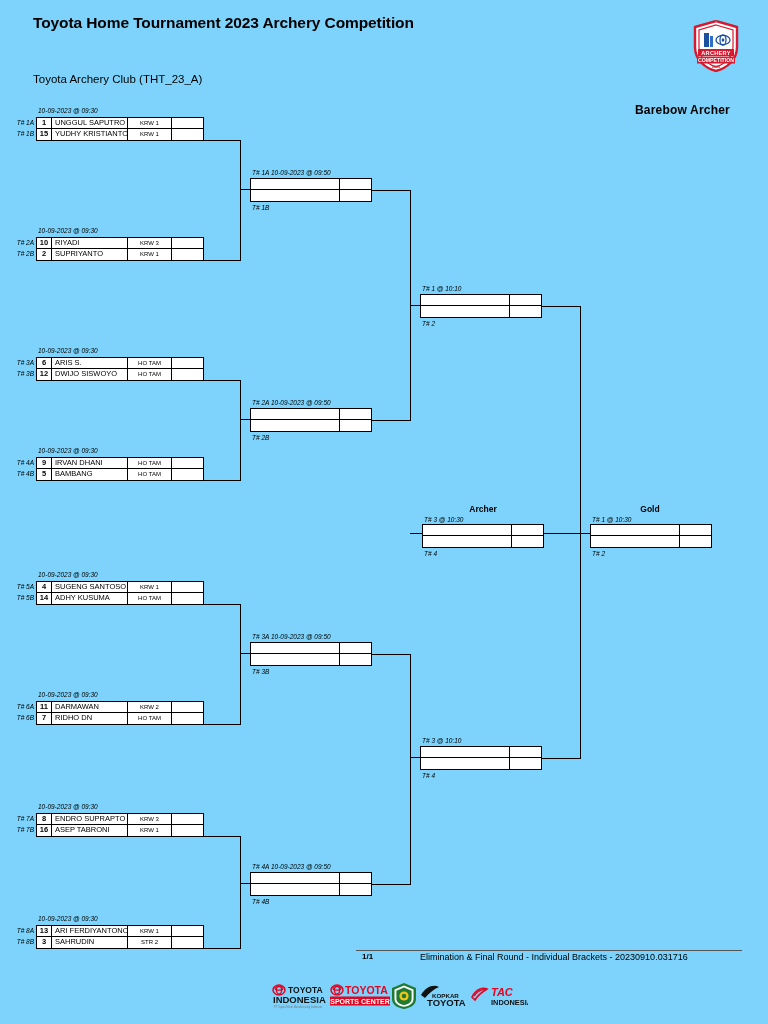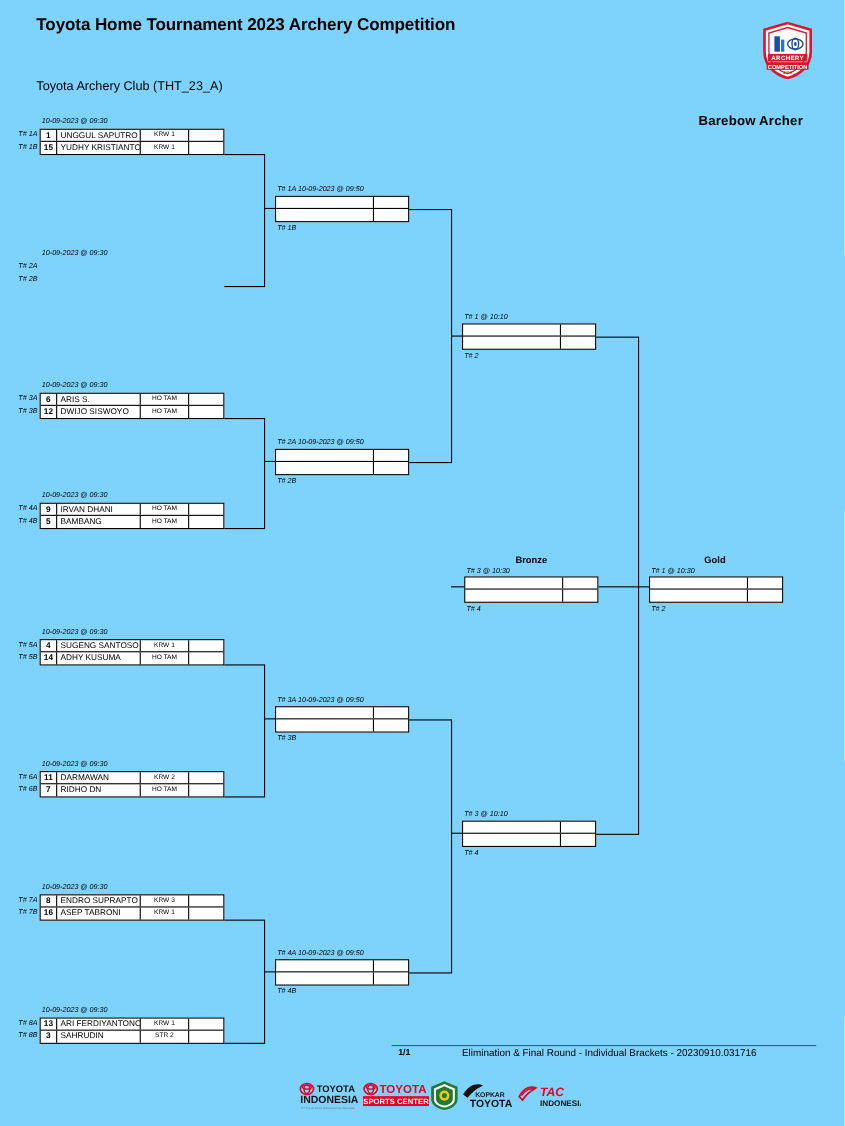--- a/index.html
+++ b/index.html
@@ -247,20 +247,34 @@
       <div class="seed">15</div>
       <div class="nm">YUDHY KRISTIANTO</div>
       <div class="club">KRW 1</div>
       <div class="sc"></div>
     </div>
   </div>
 
   <div class="dcap" style="left:38px; top:226px;">10-09-2023 @ 09:30</div>
   <div class="tlabel" style="left:8px; top:238px;">T# 2A</div>
   <div class="tlabel" style="left:8px; top:249px;">T# 2B</div>
+  <div class="m1" style="left:36px; top:237px; width:168px; height:24px;">
+    <div class="row top">
+      <div class="seed">10</div>
+      <div class="nm">RIYADI</div>
+      <div class="club">KRW 3</div>
+      <div class="sc"></div>
+    </div>
+    <div class="row">
+      <div class="seed">2</div>
+      <div class="nm">SUPRIYANTO</div>
+      <div class="club">KRW 1</div>
+      <div class="sc"></div>
+    </div>
+  </div>
 
   <div class="dcap" style="left:38px; top:346px;">10-09-2023 @ 09:30</div>
   <div class="tlabel" style="left:8px; top:358px;">T# 3A</div>
   <div class="tlabel" style="left:8px; top:369px;">T# 3B</div>
   <div class="m1" style="left:36px; top:357px; width:168px; height:24px;">
     <div class="row top">
       <div class="seed">6</div>
       <div class="nm">ARIS S.</div>
       <div class="club">HO TAM</div>
       <div class="sc"></div>
@@ -472,21 +486,21 @@
   <div class="capB" style="left:422px; top:771px;">T# 4</div>
 
   <div class="line-h" style="left:542px; top:306px; width:38px;"></div>
   <div class="line-h" style="left:542px; top:758px; width:38px;"></div>
   <div class="line-v" style="left:580px; top:306px; height:453px;"></div>
   <div class="line-h" style="left:580px; top:533px; width:10px;"></div>
 
   <div class="line-h" style="left:410px; top:533px; width:14px;"></div>
   <div class="line-h" style="left:543px; top:533px; width:37px;"></div>
 
-  <div class="medal-title" style="left:424px; top:504px; width:118px;">Bronze</div>
+  <div class="medal-title" style="left:424px; top:504px; width:118px;">Archer</div>
   <div class="capA" style="left:424px; top:515px;">T# 3 @ 10:30</div>
   <div class="mx" style="left:422px; top:524px; width:122px; height:24px;">
     <div class="row top">
         <div class="nmx"></div>
         <div class="scx"></div>
       </div>
     <div class="row">
         <div class="nmx"></div>
         <div class="scx"></div>
       </div>

